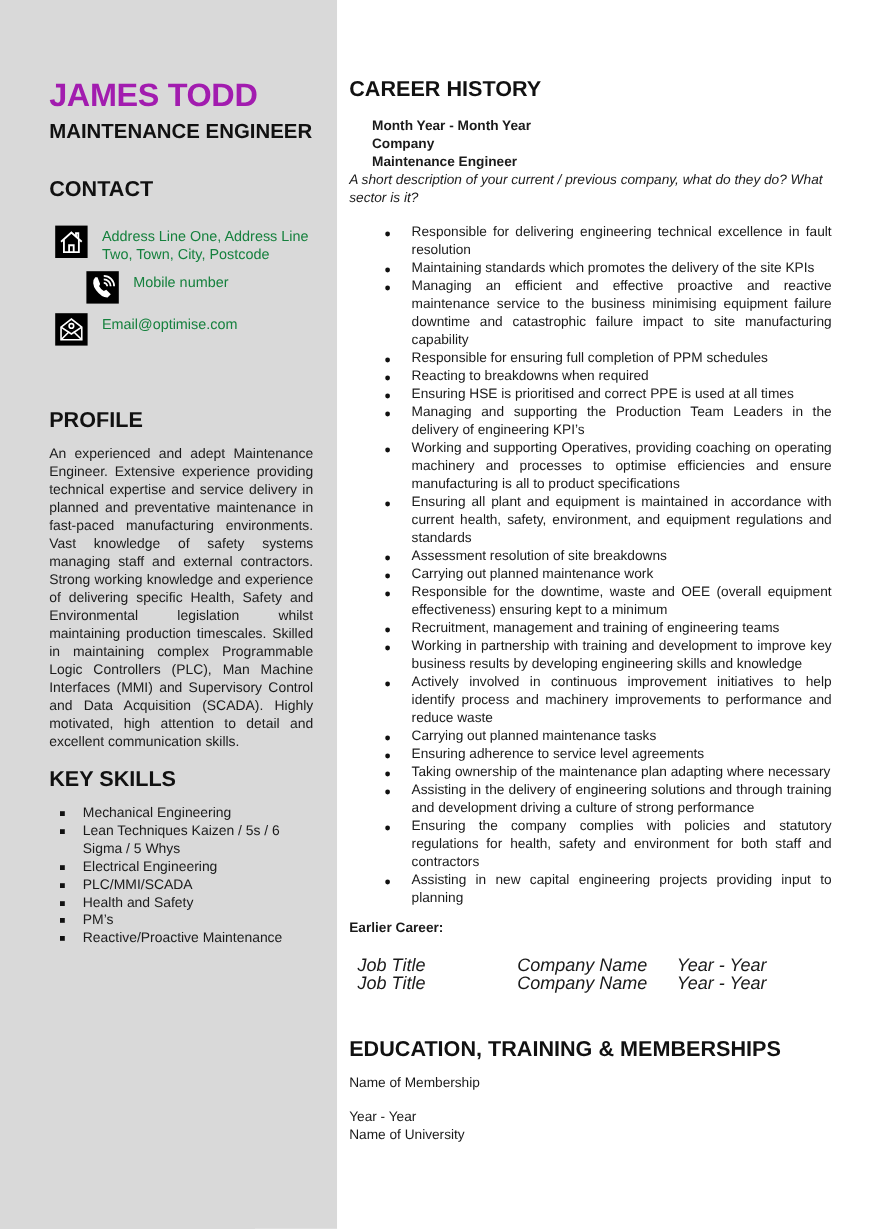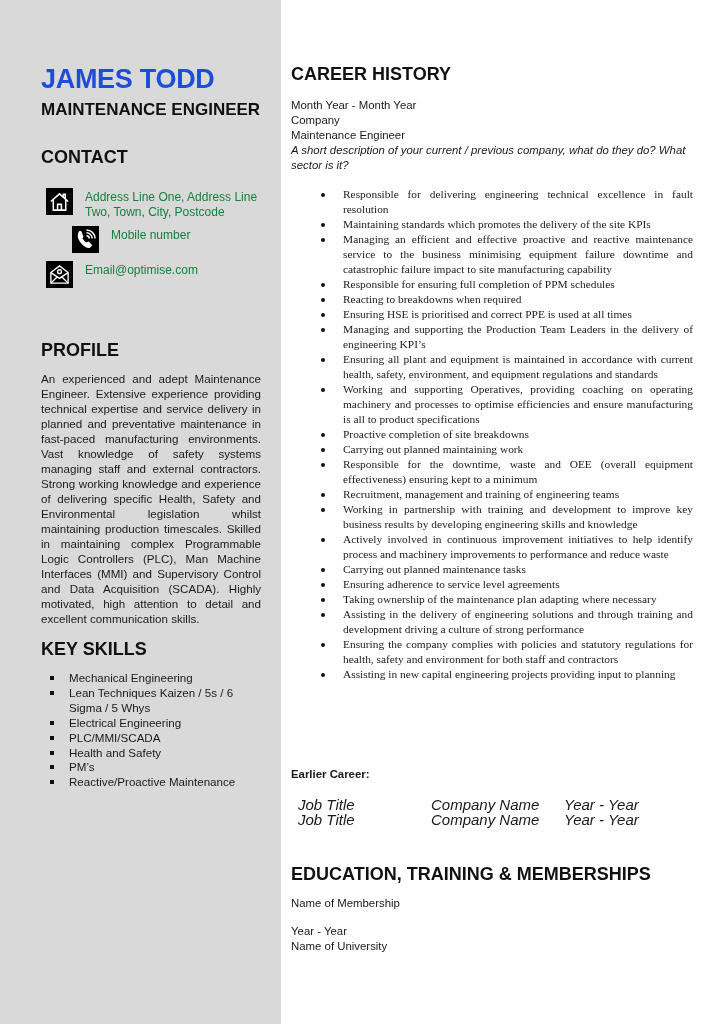--- a/index.html
+++ b/index.html
@@ -1,42 +1,42 @@
 <!DOCTYPE html>
 <html><head>
 <meta charset="utf-8">
 <style>
   * { box-sizing: border-box; margin: 0; padding: 0; }
   html, body { width: 724px; height: 1024px; background: #ffffff; }
   body { position: relative; font-family: "Liberation Sans", sans-serif; color: #1a1a1a; overflow: hidden; }
   .sidebar { position: absolute; left: 0; top: 0; width: 281px; height: 1024px; background: #d9d9d9; }
   .main { position: absolute; left: 281px; top: 0; right: 0; height: 1024px; background: #ffffff; }
 
-  .name { position: absolute; left: 41px; top: 64px; font-size: 27px; font-weight: bold; letter-spacing: -0.3px; color: #1d4ed8; }
+  .name { position: absolute; left: 41px; top: 64px; font-size: 27px; font-weight: bold; letter-spacing: -0.3px; color: #a21caf; }
   .role { position: absolute; left: 41px; top: 100px; font-size: 17px; font-weight: bold; color: #111; }
   .sec-h { position: absolute; font-size: 18px; font-weight: bold; color: #111; }
 
   .contact-row { position: absolute; left: 46px; display: flex; align-items: flex-start; }
   .icon-box { width: 27px; height: 27px; background: #000; display: flex; align-items: center; justify-content: center; flex: 0 0 auto; }
   .icon-box svg { width: 23px; height: 23px; }
   .contact-text { margin-left: 12px; font-size: 12px; line-height: 15px; color: #15803d; margin-top: 2px; }
 
   .profile { position: absolute; left: 41px; top: 371px; width: 220px; font-size: 11.6px; line-height: 15px; text-align: justify; color: #1a1a1a; }
 
   .skills { position: absolute; left: 50px; top: 671px; width: 215px; list-style: none; font-size: 11.6px; line-height: 14.9px; }
   .skills li { position: relative; padding-left: 19px; }
   .skills li::before { content: ""; position: absolute; left: 0; top: 5px; width: 4px; height: 4px; background: #111; }
 
   .career-h { left: 291px; top: 64px; }
   .job-meta { position: absolute; left: 291px; top: 98px; width: 402px; font-size: 11.4px; line-height: 15px; }
-  .job-meta .b { font-weight: normal; }
+  .job-meta .b { font-weight: bold; margin-left: 19px; }
   .job-meta .i { font-style: italic; }
 
   .duties { position: absolute; left: 318px; top: 187px; width: 375px; list-style: none; font-size: 11.4px; line-height: 15px; text-align: justify; }
-  .duties li { position: relative; padding-left: 25px; font-family: Liberation Serif, serif; }
+  .duties li { position: relative; padding-left: 25px; }
   .duties li::before { content: ""; position: absolute; left: 3px; top: 6px; width: 4px; height: 4px; border-radius: 50%; background: #111; }
 
   .earlier-h { position: absolute; left: 291px; top: 768px; font-size: 11.4px; font-weight: bold; }
   .earlier { position: absolute; left: 298px; top: 797px; width: 400px; font-size: 15px; line-height: 15px; font-style: italic; }
   .earlier .row { display: flex; }
   .earlier .c1 { width: 133px; }
   .earlier .c2 { width: 133px; }
 
   .edu-h { left: 291px; top: 864px; }
   .edu { position: absolute; left: 291px; top: 896px; font-size: 11.4px; line-height: 15px; }
@@ -121,24 +121,24 @@
 </div>
 
 <ul class="duties">
   <li>Responsible for delivering engineering technical excellence in fault resolution</li>
   <li>Maintaining standards which promotes the delivery of the site KPIs</li>
   <li>Managing an efficient and effective proactive and reactive maintenance service to the business minimising equipment failure downtime and catastrophic failure impact to site manufacturing capability</li>
   <li>Responsible for ensuring full completion of PPM schedules</li>
   <li>Reacting to breakdowns when required</li>
   <li>Ensuring HSE is prioritised and correct PPE is used at all times</li>
   <li>Managing and supporting the Production Team Leaders in the delivery of engineering KPI’s</li>
+  <li>Working and supporting Operatives, providing coaching on operating machinery and processes to optimise efficiencies and ensure manufacturing is all to product specifications</li>
   <li>Ensuring all plant and equipment is maintained in accordance with current health, safety, environment, and equipment regulations and standards</li>
-  <li>Working and supporting Operatives, providing coaching on operating machinery and processes to optimise efficiencies and ensure manufacturing is all to product specifications</li>
-  <li>Proactive completion of site breakdowns</li>
-  <li>Carrying out planned maintaining work</li>
+  <li>Assessment resolution of site breakdowns</li>
+  <li>Carrying out planned maintenance work</li>
   <li>Responsible for the downtime, waste and OEE (overall equipment effectiveness) ensuring kept to a minimum</li>
   <li>Recruitment, management and training of engineering teams</li>
   <li>Working in partnership with training and development to improve key business results by developing engineering skills and knowledge</li>
   <li>Actively involved in continuous improvement initiatives to help identify process and machinery improvements to performance and reduce waste</li>
   <li>Carrying out planned maintenance tasks</li>
   <li>Ensuring adherence to service level agreements</li>
   <li>Taking ownership of the maintenance plan adapting where necessary</li>
   <li>Assisting in the delivery of engineering solutions and through training and development driving a culture of strong performance</li>
   <li>Ensuring the company complies with policies and statutory regulations for health, safety and environment for both staff and contractors</li>
   <li>Assisting in new capital engineering projects providing input to planning</li>

